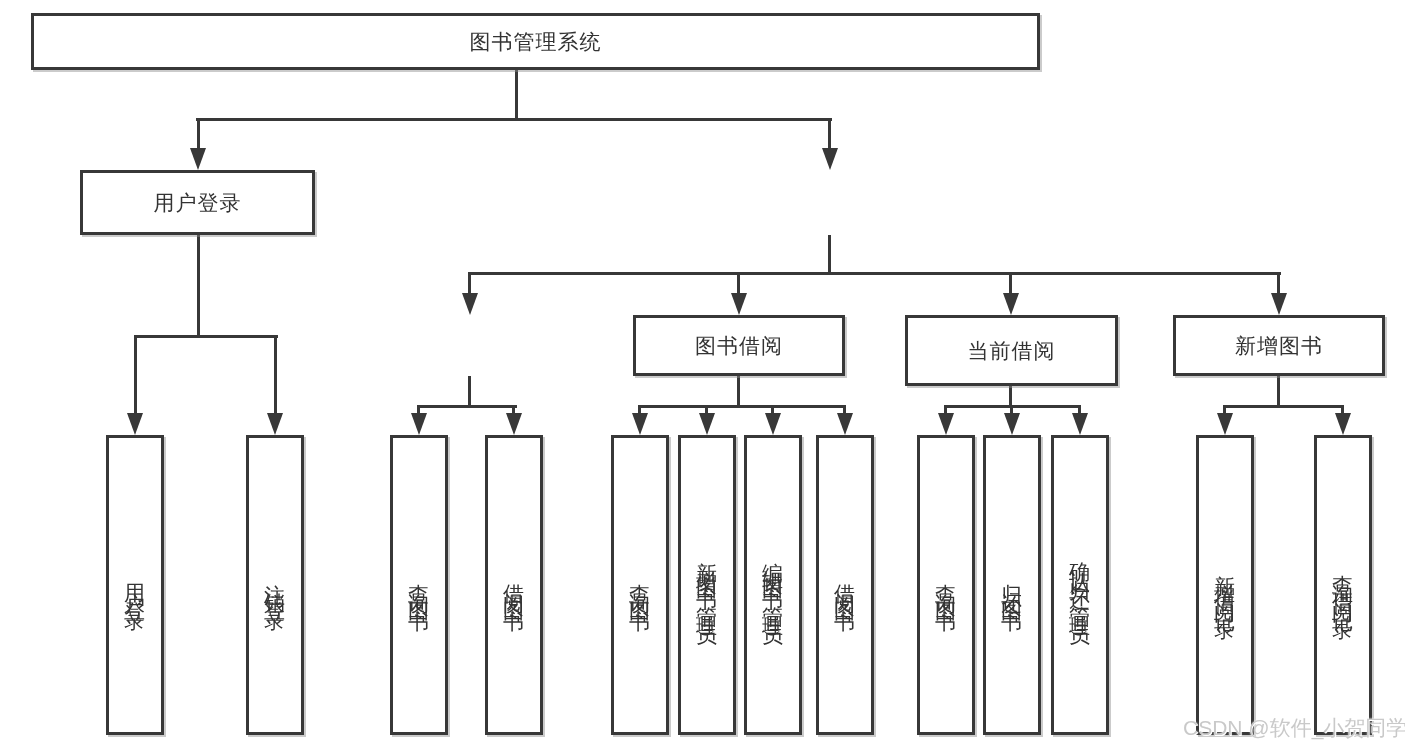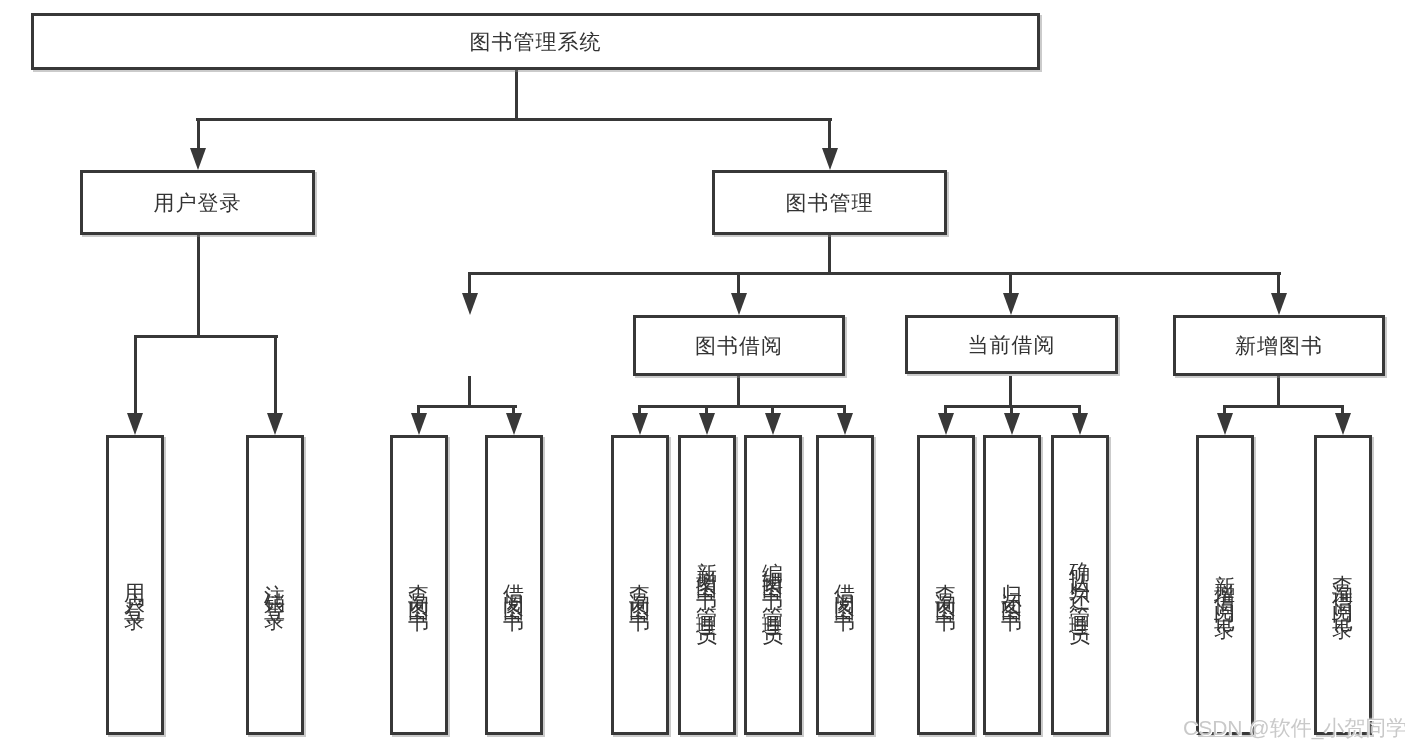--- a/index.html
+++ b/index.html
@@ -84,23 +84,20 @@
   <div class="vline" style="left:515px; top:70px;  height:48px;"></div>
   <div class="hline" style="left:196px; top:118px; width:636px;"></div>
   <div class="vline" style="left:197px; top:118px; height:37px;"></div>
   <div class="arrow" style="left:190px; top:148px;"></div>
   <div class="vline" style="left:828px; top:118px; height:37px;"></div>
   <div class="arrow" style="left:822px; top:148px;"></div>
 
   <div class="box" style="left:80px; top:170px; width:235px; height:65px;">
     <span>用户登录</span>
   </div>
-  <div class="box" style="left:712px; top:170px; width:235px; height:65px;">
-    <span>图书管理</span>
-  </div>
 
   <div class="vline" style="left:197px; top:235px; height:100px;"></div>
   <div class="hline" style="left:134px; top:335px; width:144px;"></div>
   <div class="vline" style="left:134px; top:335px; height:83px;"></div>
   <div class="arrow" style="left:127px; top:413px;"></div>
   <div class="vline" style="left:274px; top:335px; height:83px;"></div>
   <div class="arrow" style="left:267px; top:413px;"></div>
 
   <div class="vline" style="left:828px;  top:235px; height:37px;"></div>
   <div class="hline" style="left:468px;  top:272px; width:813px;"></div>
@@ -109,21 +106,21 @@
   <div class="vline" style="left:737px;  top:272px; height:28px;"></div>
   <div class="arrow" style="left:731px;  top:293px;"></div>
   <div class="vline" style="left:1009px; top:272px; height:28px;"></div>
   <div class="arrow" style="left:1003px; top:293px;"></div>
   <div class="vline" style="left:1277px; top:272px; height:28px;"></div>
   <div class="arrow" style="left:1271px; top:293px;"></div>
 
   <div class="box" style="left:633px; top:315px; width:212px; height:61px;">
     <span>图书借阅</span>
   </div>
-  <div class="box" style="left:905px; top:315px; width:213px; height:59px;">
+  <div class="box" style="left:905px; top:315px; width:213px; height:71px;">
     <span>当前借阅</span>
   </div>
   <div class="box" style="left:1173px; top:315px; width:212px; height:61px;">
     <span>新增图书</span>
   </div>
 
   <div class="vline" style="left:468px; top:376px; height:29px;"></div>
   <div class="hline" style="left:417px; top:405px; width:100px;"></div>
   <div class="vline" style="left:417px; top:405px; height:13px;"></div>
   <div class="arrow" style="left:411px; top:413px;"></div>

